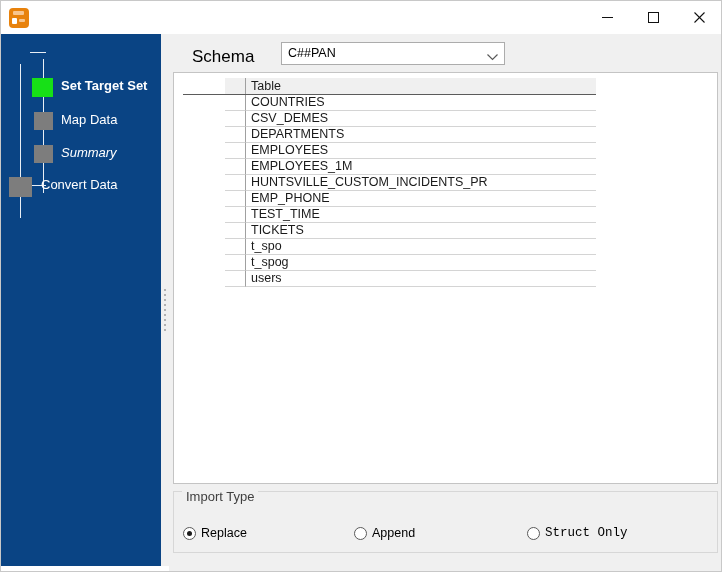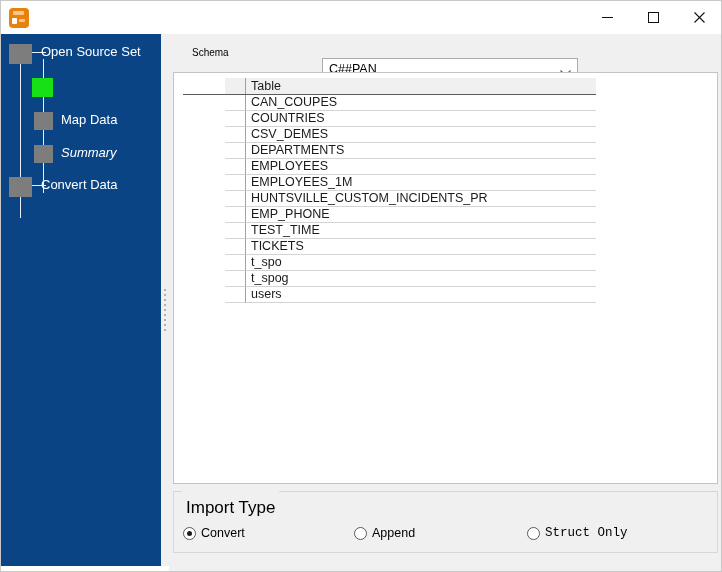--- a/index.html
+++ b/index.html
@@ -144,31 +144,30 @@
 
   
   #schema-row {
     position: absolute;
     left: 0; top: 0;
     width: 553px; height: 38px;
   }
   #schema-label {
     position: absolute;
     left: 23px; top: 13px;
-    font-size: 10px;
+    font-size: 17px;
     color: #000;
   }
   #schema-combo {
     position: absolute;
-    left: 112px; top: 24px;
-    width: 256px; height: 23px;
+    left: 112px; top: 8px;
+    width: 224px; height: 23px;
     background: #ffffff;
     border: 1px solid #acacac;
     box-sizing: border-box;
-    margin-left: 41px;
   }
   #schema-combo-value {
     position: absolute;
     left: 6px; top: 3px;
     font-size: 12.5px;
     color: #000;
   }
   #schema-combo-arrow {
     position: absolute;
     right: 6px; top: 7px;
@@ -232,24 +231,24 @@
   #import-group {
     position: absolute;
     left: 4px; top: 457px;
     width: 545px; height: 62px;
     border: 1px solid #d7d7d7;
     box-sizing: border-box;
   }
   #import-legend {
     position: absolute;
     left: 8px; top: -8px;
-    padding: 14px 4px;
-    background: #f0f0f0;
-    font-size: 17px;
-    color: #000000;
+    padding: 5px 4px;
+    background: #f0f0f0;
+    font-size: 13px;
+    color: #404040;
   }
   .radio {
     position: absolute;
     top: 33px;
     display: flex;
     align-items: center;
     height: 16px;
   }
   .radio .dot {
     width: 13px; height: 13px;
@@ -336,27 +335,24 @@
     </div>
   </div>
 
   <div id="sidebar">
 
     <div class="connector" style="left:19px; top:30px; width:1px; height:154px;"></div>
     <div class="connector" style="left:42px; top:25px; width:1px; height:134px;"></div>
     <div class="connector" style="left:29px; top:18px; width:16px; height:1px;"></div>
     <div class="connector" style="left:29px; top:151px; width:16px; height:1px;"></div>
 
-    <div class="step" style="left:0; top:8px; width:160px;">
-      <span class="step-box" style="left:8px; top:2px; width:23px; height:20px;"></span>
-      <span class="step-label" style="left:40px; top:0;">Open Source Set</span>
-    </div>
 
     <div class="step" style="left:0; top:41px; width:160px;">
       <span class="step-box active" style="left:31px; top:3px; width:21px; height:19px;"></span>
+      <span class="step-label bold" style="left:60px; top:1px;">Set Target Set</span>
     </div>
 
     <div class="step" style="left:0; top:74px; width:160px;">
       <span class="step-box" style="left:33px; top:4px; width:19px; height:18px;"></span>
       <span class="step-label" style="left:60px; top:2px;">Map Data</span>
     </div>
 
     <div class="step" style="left:0; top:107px; width:160px;font-style:italic;">
       <span class="step-box" style="left:33px; top:4px; width:19px; height:18px;"></span>
       <span class="step-label" style="left:60px; top:2px;">Summary</span>
@@ -398,24 +394,20 @@
 
     <div id="grid-panel">
       <div id="grid">
         <div class="grid-row grid-head">
           <div class="rowhdr"></div>
           <div class="cell">Table</div>
         </div>
         <div id="grid-body">
             <div class="grid-row">
               <div class="rowhdr"></div>
-              <div class="cell">CAN_COUPES</div>
-            </div>
-            <div class="grid-row">
-              <div class="rowhdr"></div>
               <div class="cell">COUNTRIES</div>
             </div>
             <div class="grid-row">
               <div class="rowhdr"></div>
               <div class="cell">CSV_DEMES</div>
             </div>
             <div class="grid-row">
               <div class="rowhdr"></div>
               <div class="cell">DEPARTMENTS</div>
             </div>
@@ -457,21 +449,21 @@
             </div>
           </div>
       </div>
     </div>
 
     <div id="import-group">
       <div id="import-legend">Import Type</div>
 
       <div class="radio checked" id="radio-replace">
         <span class="dot"></span>
-        <span class="rlabel">Convert</span>
+        <span class="rlabel">Replace</span>
       </div>
 
       <div class="radio" id="radio-append">
         <span class="dot"></span>
         <span class="rlabel">Append</span>
       </div>
 
       <div class="radio" id="radio-struct">
         <span class="dot"></span>
         <span class="rlabel">Struct Only</span>

